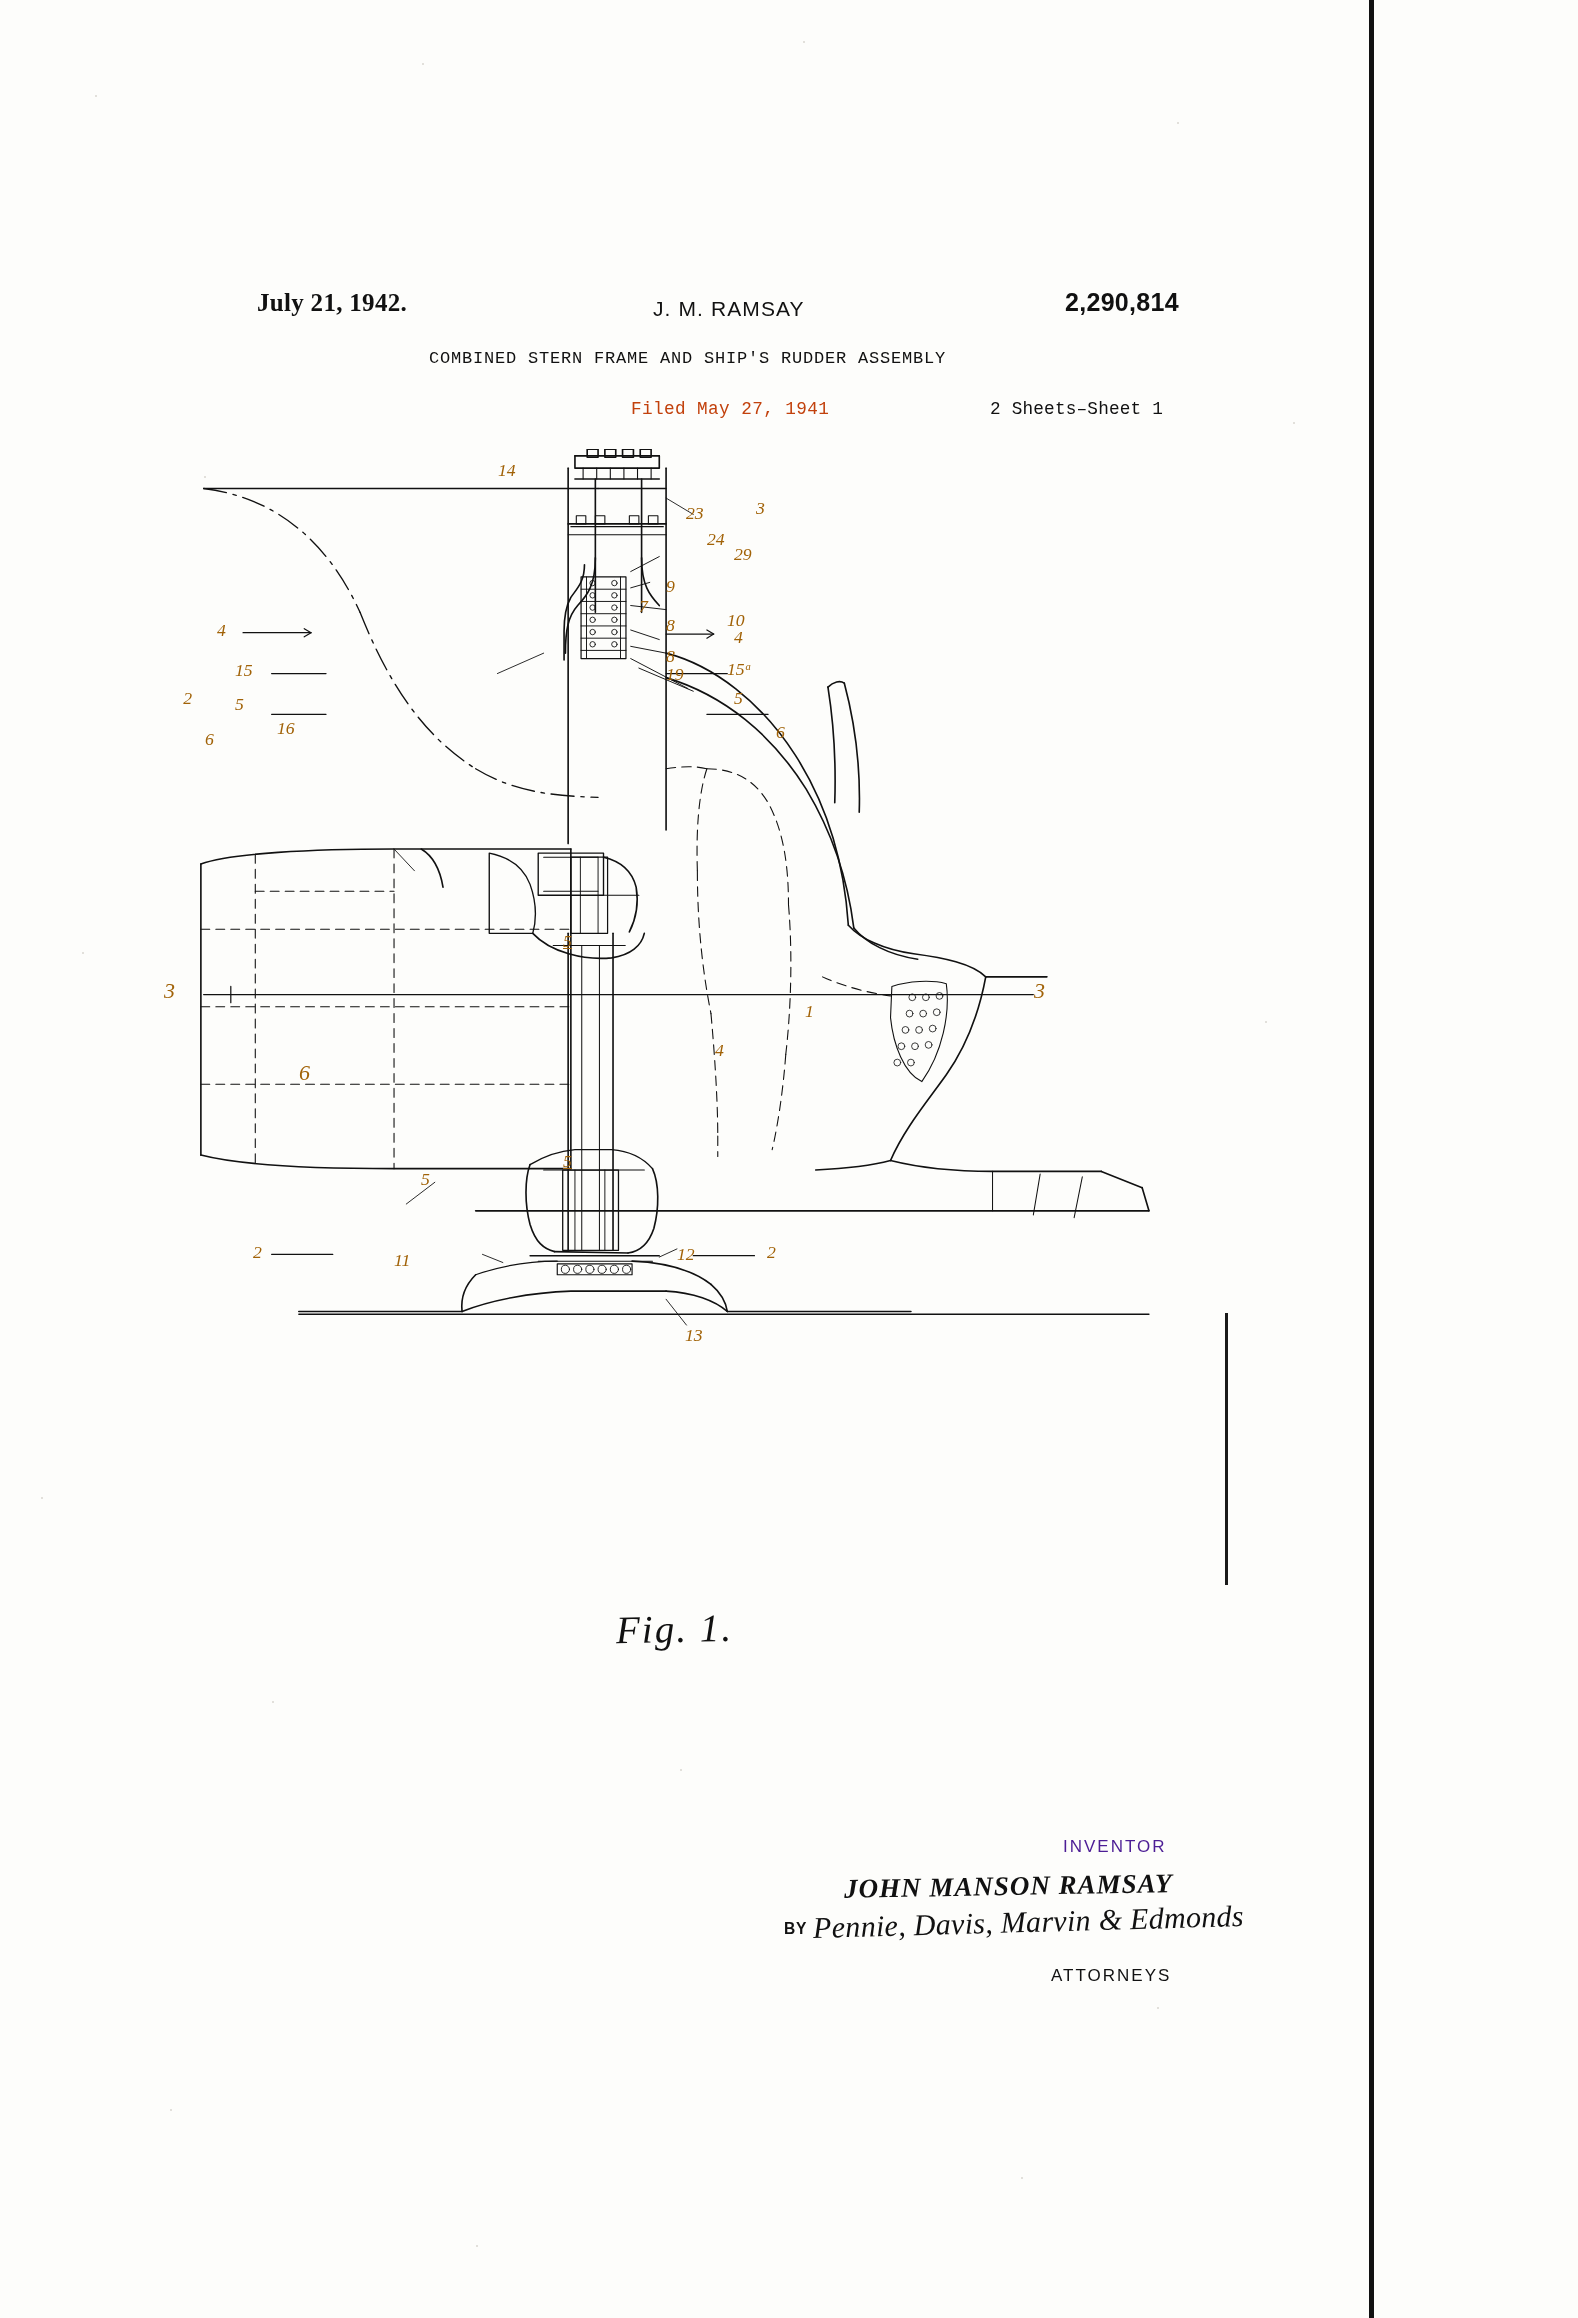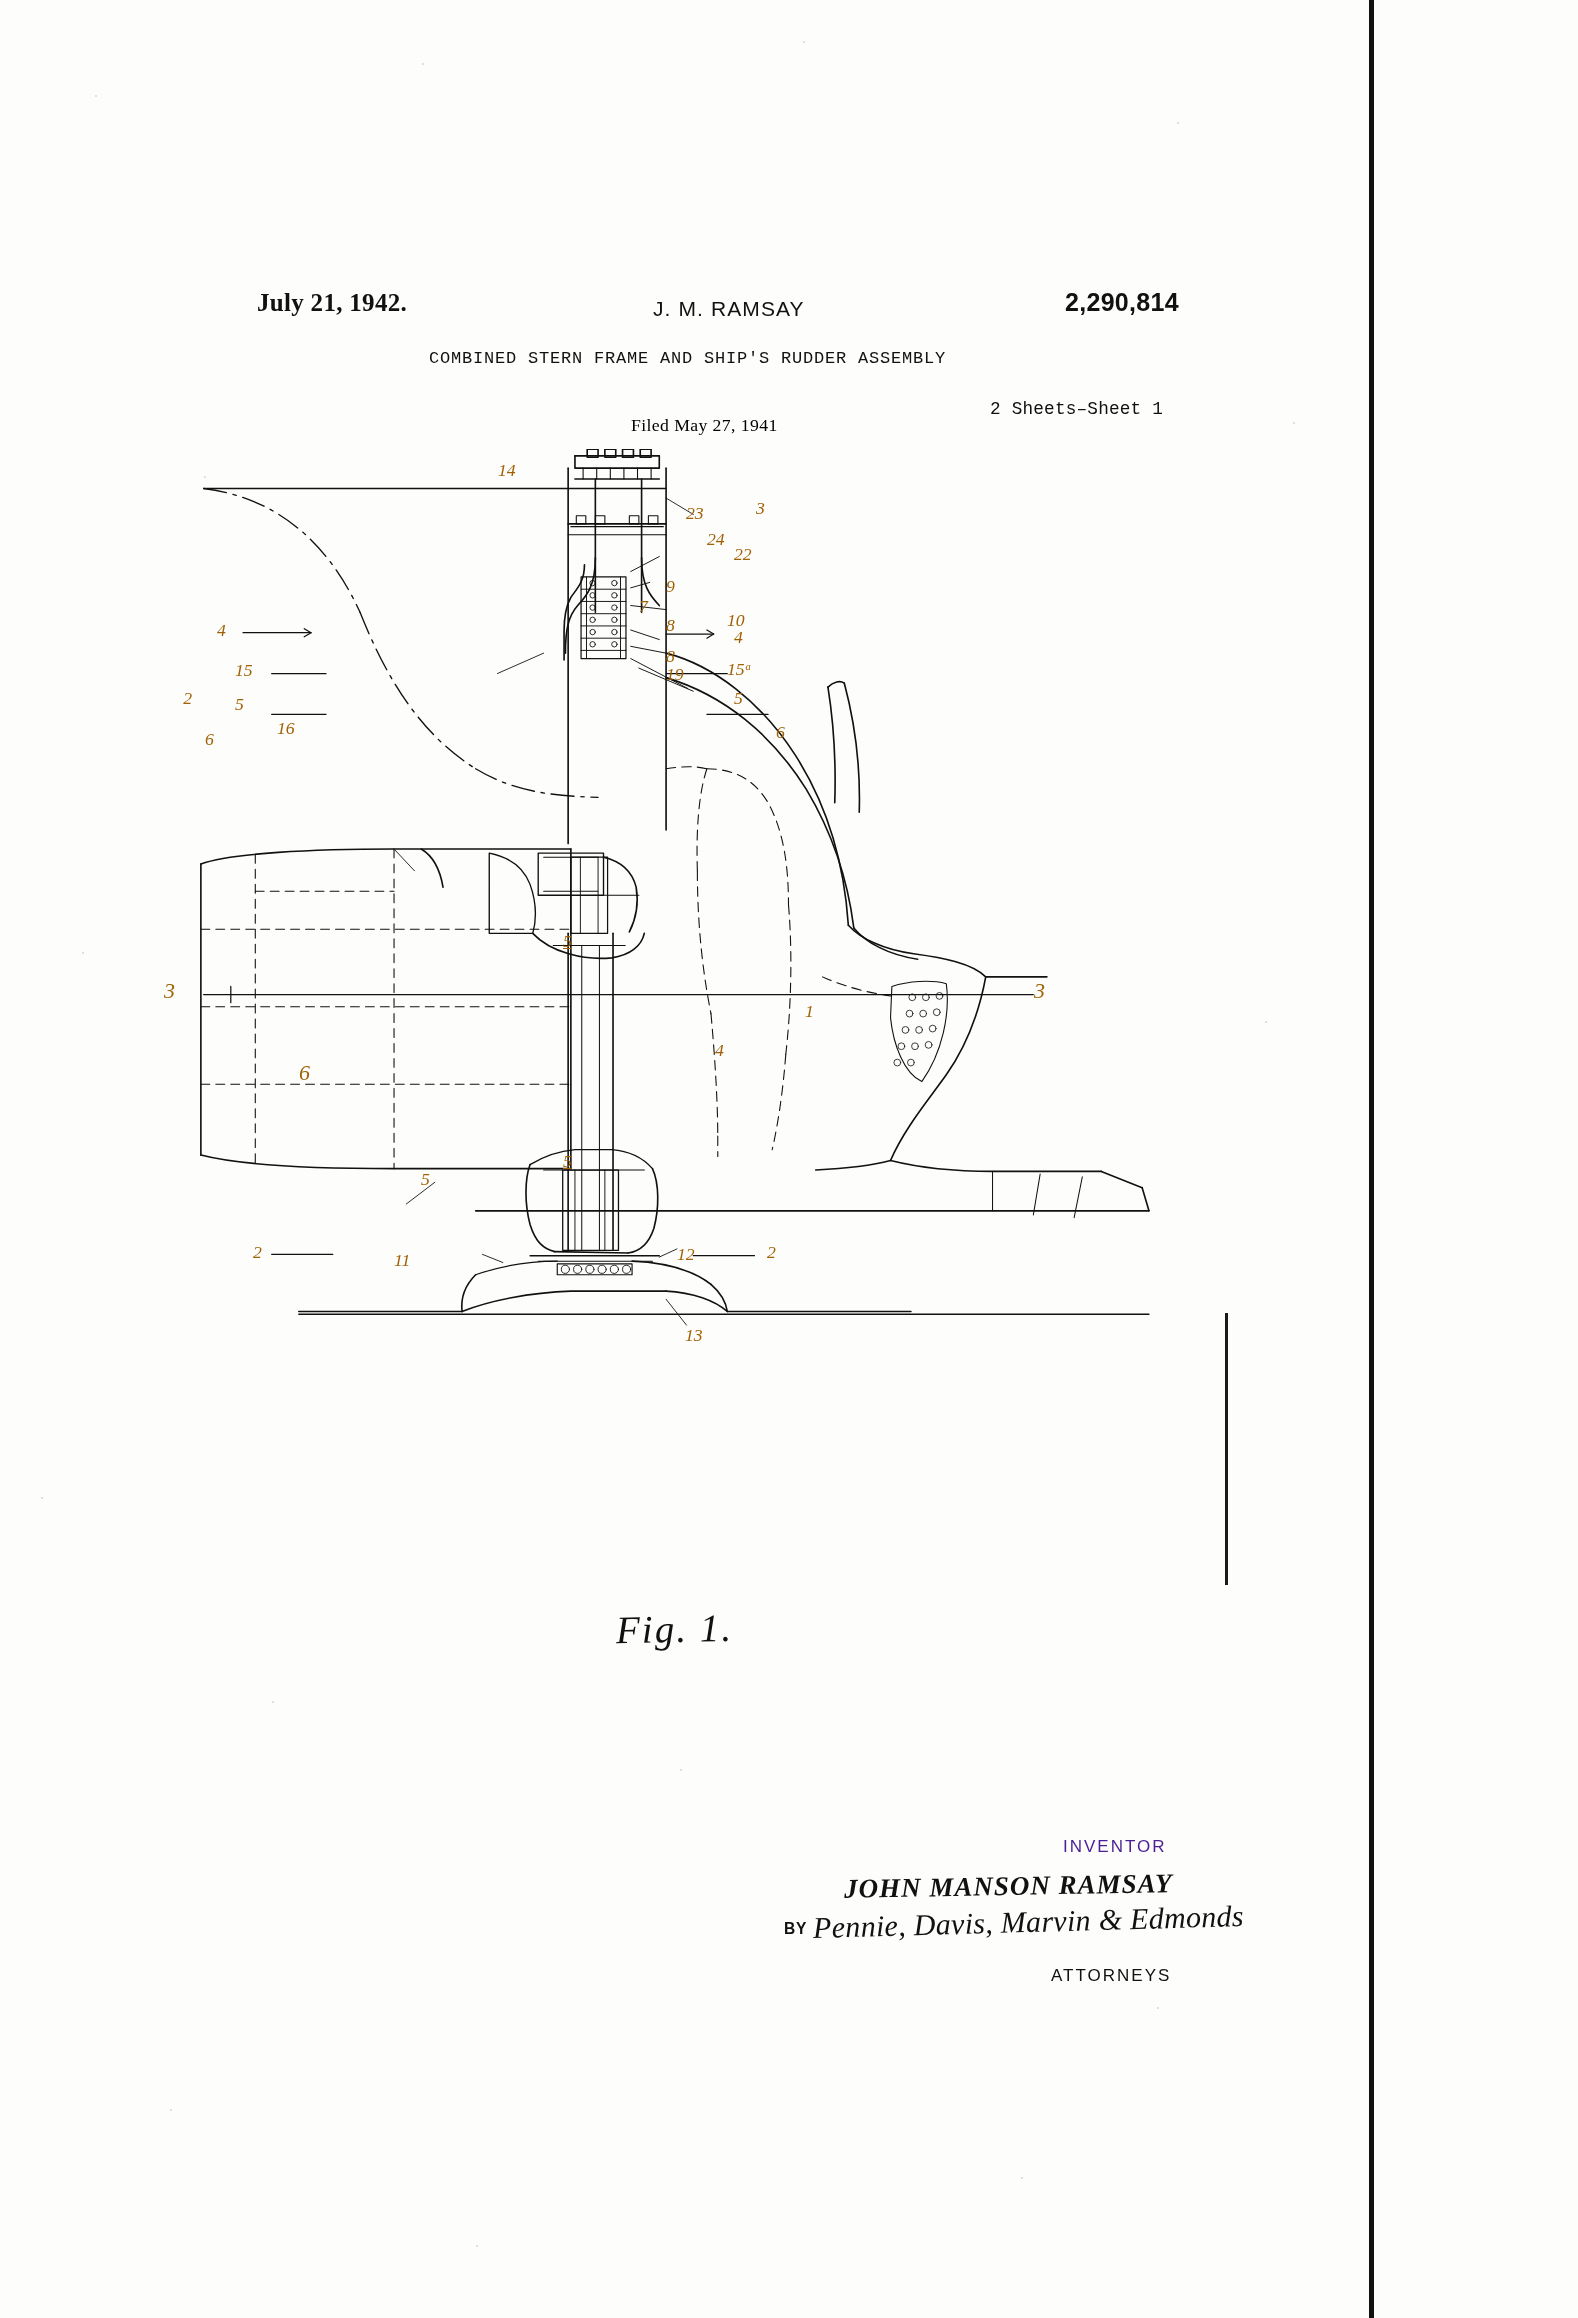--- a/index.html
+++ b/index.html
@@ -77,25 +77,24 @@
     position: absolute;
     left: 429px; top: 349px;
     font-family: "Liberation Mono", monospace;
     font-size: 17px;
     letter-spacing: 0.8px;
     color: #111;
   }
   .hdr-filed {
     position: absolute;
     left: 631px; top: 399px;
-    font-family: Liberation Serif, serif;
+    font-family: Liberation Mono, monospace;
     font-size: 17.7px;
     letter-spacing: 0.4px;
-    color: #000000;
-    margin-top: 16px;
+    color: #c2410c;
   }
   .hdr-sheets {
     position: absolute;
     left: 990px; top: 399px;
     font-family: "Liberation Mono", monospace;
     font-size: 17.7px;
     letter-spacing: 0.2px;
     color: #111;
   }
 
@@ -388,21 +387,21 @@
       <path d="M690 1188 L716 1176" stroke-width="1.3"></path>
       <path d="M430 1184 L460 1196" stroke-width="1.3"></path>
       <path d="M700 72 L740 96" stroke-width="1.3"></path>
       <path d="M300 588 L330 620" stroke-width="1.3"></path>
     </svg>
 
     <div class="lbl" style="left:308px; top:11px;">14</div>
     <div class="lbl" style="left:496px; top:54px;">23</div>
     <div class="lbl" style="left:566px; top:49px;">3</div>
     <div class="lbl" style="left:517px; top:80px;">24</div>
-    <div class="lbl" style="left:544px; top:95px;">22</div>
+    <div class="lbl" style="left:544px; top:95px;">29</div>
     <div class="lbl" style="left:476px; top:127px;">9</div>
     <div class="lbl" style="left:449px; top:147px;">7</div>
     <div class="lbl" style="left:476px; top:166px;">8</div>
     <div class="lbl" style="left:537px; top:161px;">10</div>
     <div class="lbl" style="left:27px;  top:171px;">4</div>
     <div class="lbl" style="left:544px; top:178px;">4</div>
     <div class="lbl" style="left:476px; top:197px;">8</div>
     <div class="lbl" style="left:19px;  top:211px;margin-left:26px;">15</div>
     <div class="lbl" style="left:476px; top:215px;">19</div>
     <div class="lbl" style="left:537px; top:210px;">15ᵃ</div>

